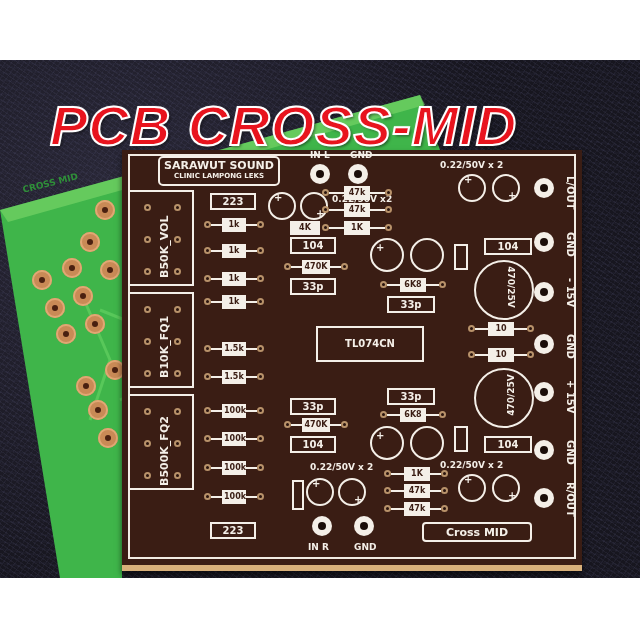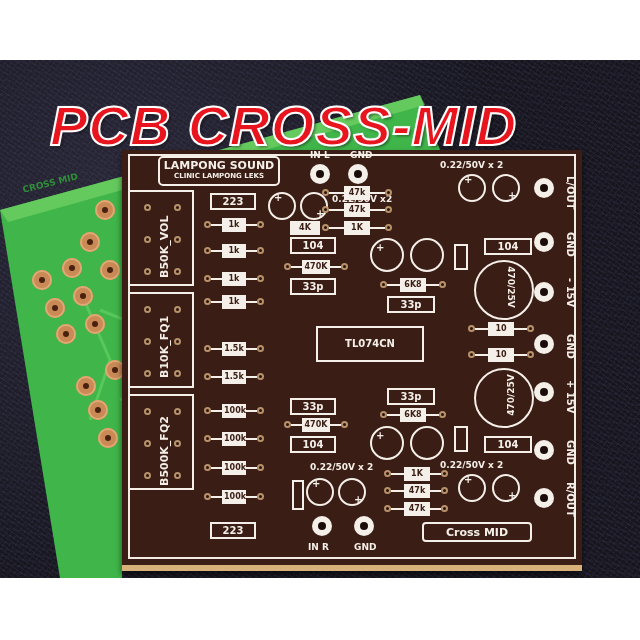--- a/index.html
+++ b/index.html
@@ -63,21 +63,21 @@
   <div class="gpad" style="left:56px;top:264px"></div>
   <div class="gpad" style="left:105px;top:300px"></div>
   <div class="gpad" style="left:76px;top:316px"></div>
   <div class="gpad" style="left:88px;top:340px"></div>
   <div class="gpad" style="left:98px;top:368px"></div>
 
   <div class="board">
     <div class="board-border"></div>
 
     <div class="box" style="left:36px;top:6px;width:122px;height:30px;border-radius:5px;">
-      <div class="silk" style="left:0;right:0;top:1px;text-align:center;font-size:11px;">LAMPONG SOUND</div>
+      <div class="silk" style="left:0;right:0;top:1px;text-align:center;font-size:11px;">SARAWUT SOUND</div>
       <div class="silk" style="left:0;right:0;top:14px;text-align:center;font-size:7px;">CLINIC LAMPONG LEKS</div>
     </div>
 
     <div class="box" style="left:6px;top:40px;width:66px;height:96px;">
       <div class="pad" style="left:14px;top:12px"></div>
         <div class="pad" style="left:44px;top:12px"></div>
       <div class="pad" style="left:14px;top:44px"></div>
         <div class="pad" style="left:44px;top:44px"></div>
       <div class="pad" style="left:14px;top:76px"></div>
         <div class="pad" style="left:44px;top:76px"></div>

